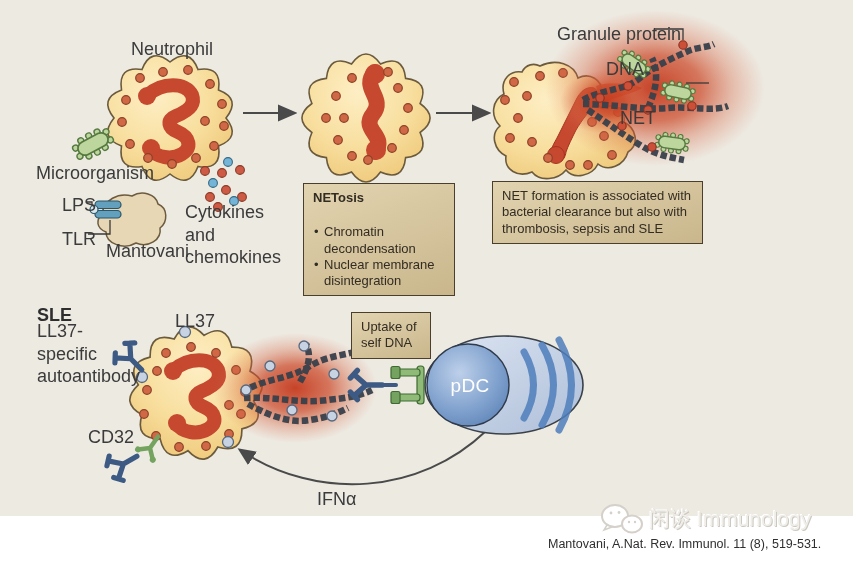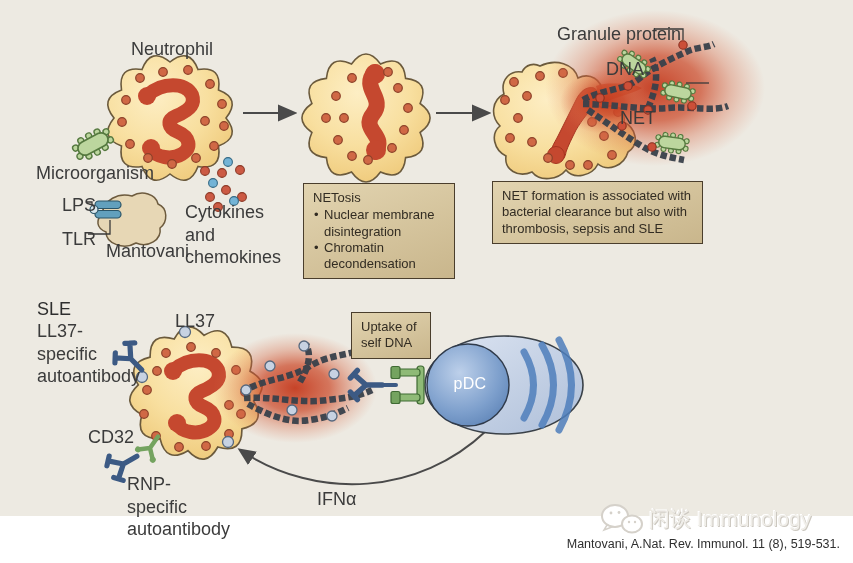--- a/index.html
+++ b/index.html
@@ -2,31 +2,31 @@
 <html><head>
 <meta charset="utf-8">
 <style>
   html,body{margin:0;padding:0;}
   body{font-family:"Liberation Sans",sans-serif;background:#ffffff;}
   #canvas{position:relative;width:853px;height:563px;background:#ffffff;overflow:hidden;}
   #diagram-bg{position:absolute;left:0;top:0;width:853px;height:516px;background:#edeae2;}
   svg.fig{position:absolute;left:0;top:0;}
   .lbl{position:absolute;font-size:18px;color:#3b3b3b;line-height:1.26;white-space:nowrap;}
   .lbl.wrap{white-space:normal;}
-  .lbl.b{font-weight:normal;color:#2e2e2e;}
+  .lbl.b{font-weight:bold;color:#2e2e2e;margin-top:6px;}
   .infobox{position:absolute;background:linear-gradient(160deg,#e2d4b0,#c9b68c);border:1.5px solid #4a3e2c;
            padding:6px 9px;font-size:13px;line-height:1.25;color:#322c22;}
-  .infobox .title{font-weight:normal;margin-bottom:1px;}
+  .infobox .title{font-weight:bold;margin-bottom:18px;}
   .bullet{position:relative;padding-left:11px;}
   .bullet::before{content:"\2022";position:absolute;left:1px;top:0;}
   #pdc-label{position:absolute;left:444px;top:375px;width:52px;text-align:center;color:#ffffff;
-             font-size:16px;letter-spacing:.3px;}
+             font-size:19px;letter-spacing:.3px;}
   #watermark{position:absolute;left:599px;top:503px;display:flex;align-items:center;gap:4px;text-align:right;}
   #watermark .wm-text{font-size:21px;color:#f0eee9;text-shadow:1px 1px 0 #ccc8c0,-1px -1px 0 #ffffff,0 0 1px #c9c5bd;}
-  #citation{position:absolute;left:548px;top:537px;width:292px;text-align:right;font-size:12.5px;color:#2f2f2f;}
+  #citation{position:absolute;left:548px;top:537px;width:292px;text-align:left;font-size:12.5px;color:#2f2f2f;}
 </style>
 </head>
 <body>
 
 <div id="canvas">
   <div id="diagram-bg"></div>
 
   <svg class="fig" width="853" height="563" viewBox="0 0 853 563">
     <defs>
       <radialGradient id="cellG" cx="38%" cy="32%" r="78%">
@@ -284,31 +284,30 @@
   <div class="lbl" style="left:62px;top:194px">LPS</div>
   <div class="lbl" style="left:62px;top:228px">TLR</div>
   <div class="lbl" style="left:106px;top:240px">Mantovani</div>
   <div class="lbl wrap" style="left:185px;top:201px;width:102px">Cytokines and chemokines</div>
   <div class="lbl" style="left:557px;top:23px">Granule protein</div>
   <div class="lbl" style="left:606px;top:58px">DNA</div>
   <div class="lbl" style="left:620px;top:107px">NET</div>
 
   <div class="infobox" style="left:303px;top:183px;width:152px;box-sizing:border-box">
     <div class="title">NETosis</div>
+    <div class="bullet">Chromatin decondensation</div>
     <div class="bullet">Nuclear membrane disintegration</div>
-    <div class="bullet">Chromatin decondensation</div>
   </div>
 
   <div class="infobox" style="left:492px;top:181px;width:211px;box-sizing:border-box">NET formation is associated with bacterial clearance but also with thrombosis, sepsis and SLE</div>
 
   <div class="lbl b" style="left:37px;top:298px">SLE</div>
   <div class="lbl wrap" style="left:37px;top:320px;width:104px">LL37-specific autoantibody</div>
   <div class="lbl" style="left:175px;top:310px">LL37</div>
   <div class="lbl" style="left:88px;top:426px">CD32</div>
-  <div class="lbl wrap" style="left:127px;top:473px;width:100px">RNP-specific autoantibody</div>
 
   <div class="infobox" style="left:351px;top:312px;width:80px;box-sizing:border-box">Uptake of self DNA</div>
 
   <div id="pdc-label">pDC</div>
   <div class="lbl" style="left:317px;top:488px">IFNα</div>
 
   <div id="watermark">
     <svg width="46" height="32">
       <ellipse cx="16" cy="13" rx="13" ry="11" fill="#ffffff" stroke="#d5d1ca" stroke-width="2"></ellipse>
       <circle cx="12" cy="10" r="1.4" fill="#d5d1ca"></circle>

